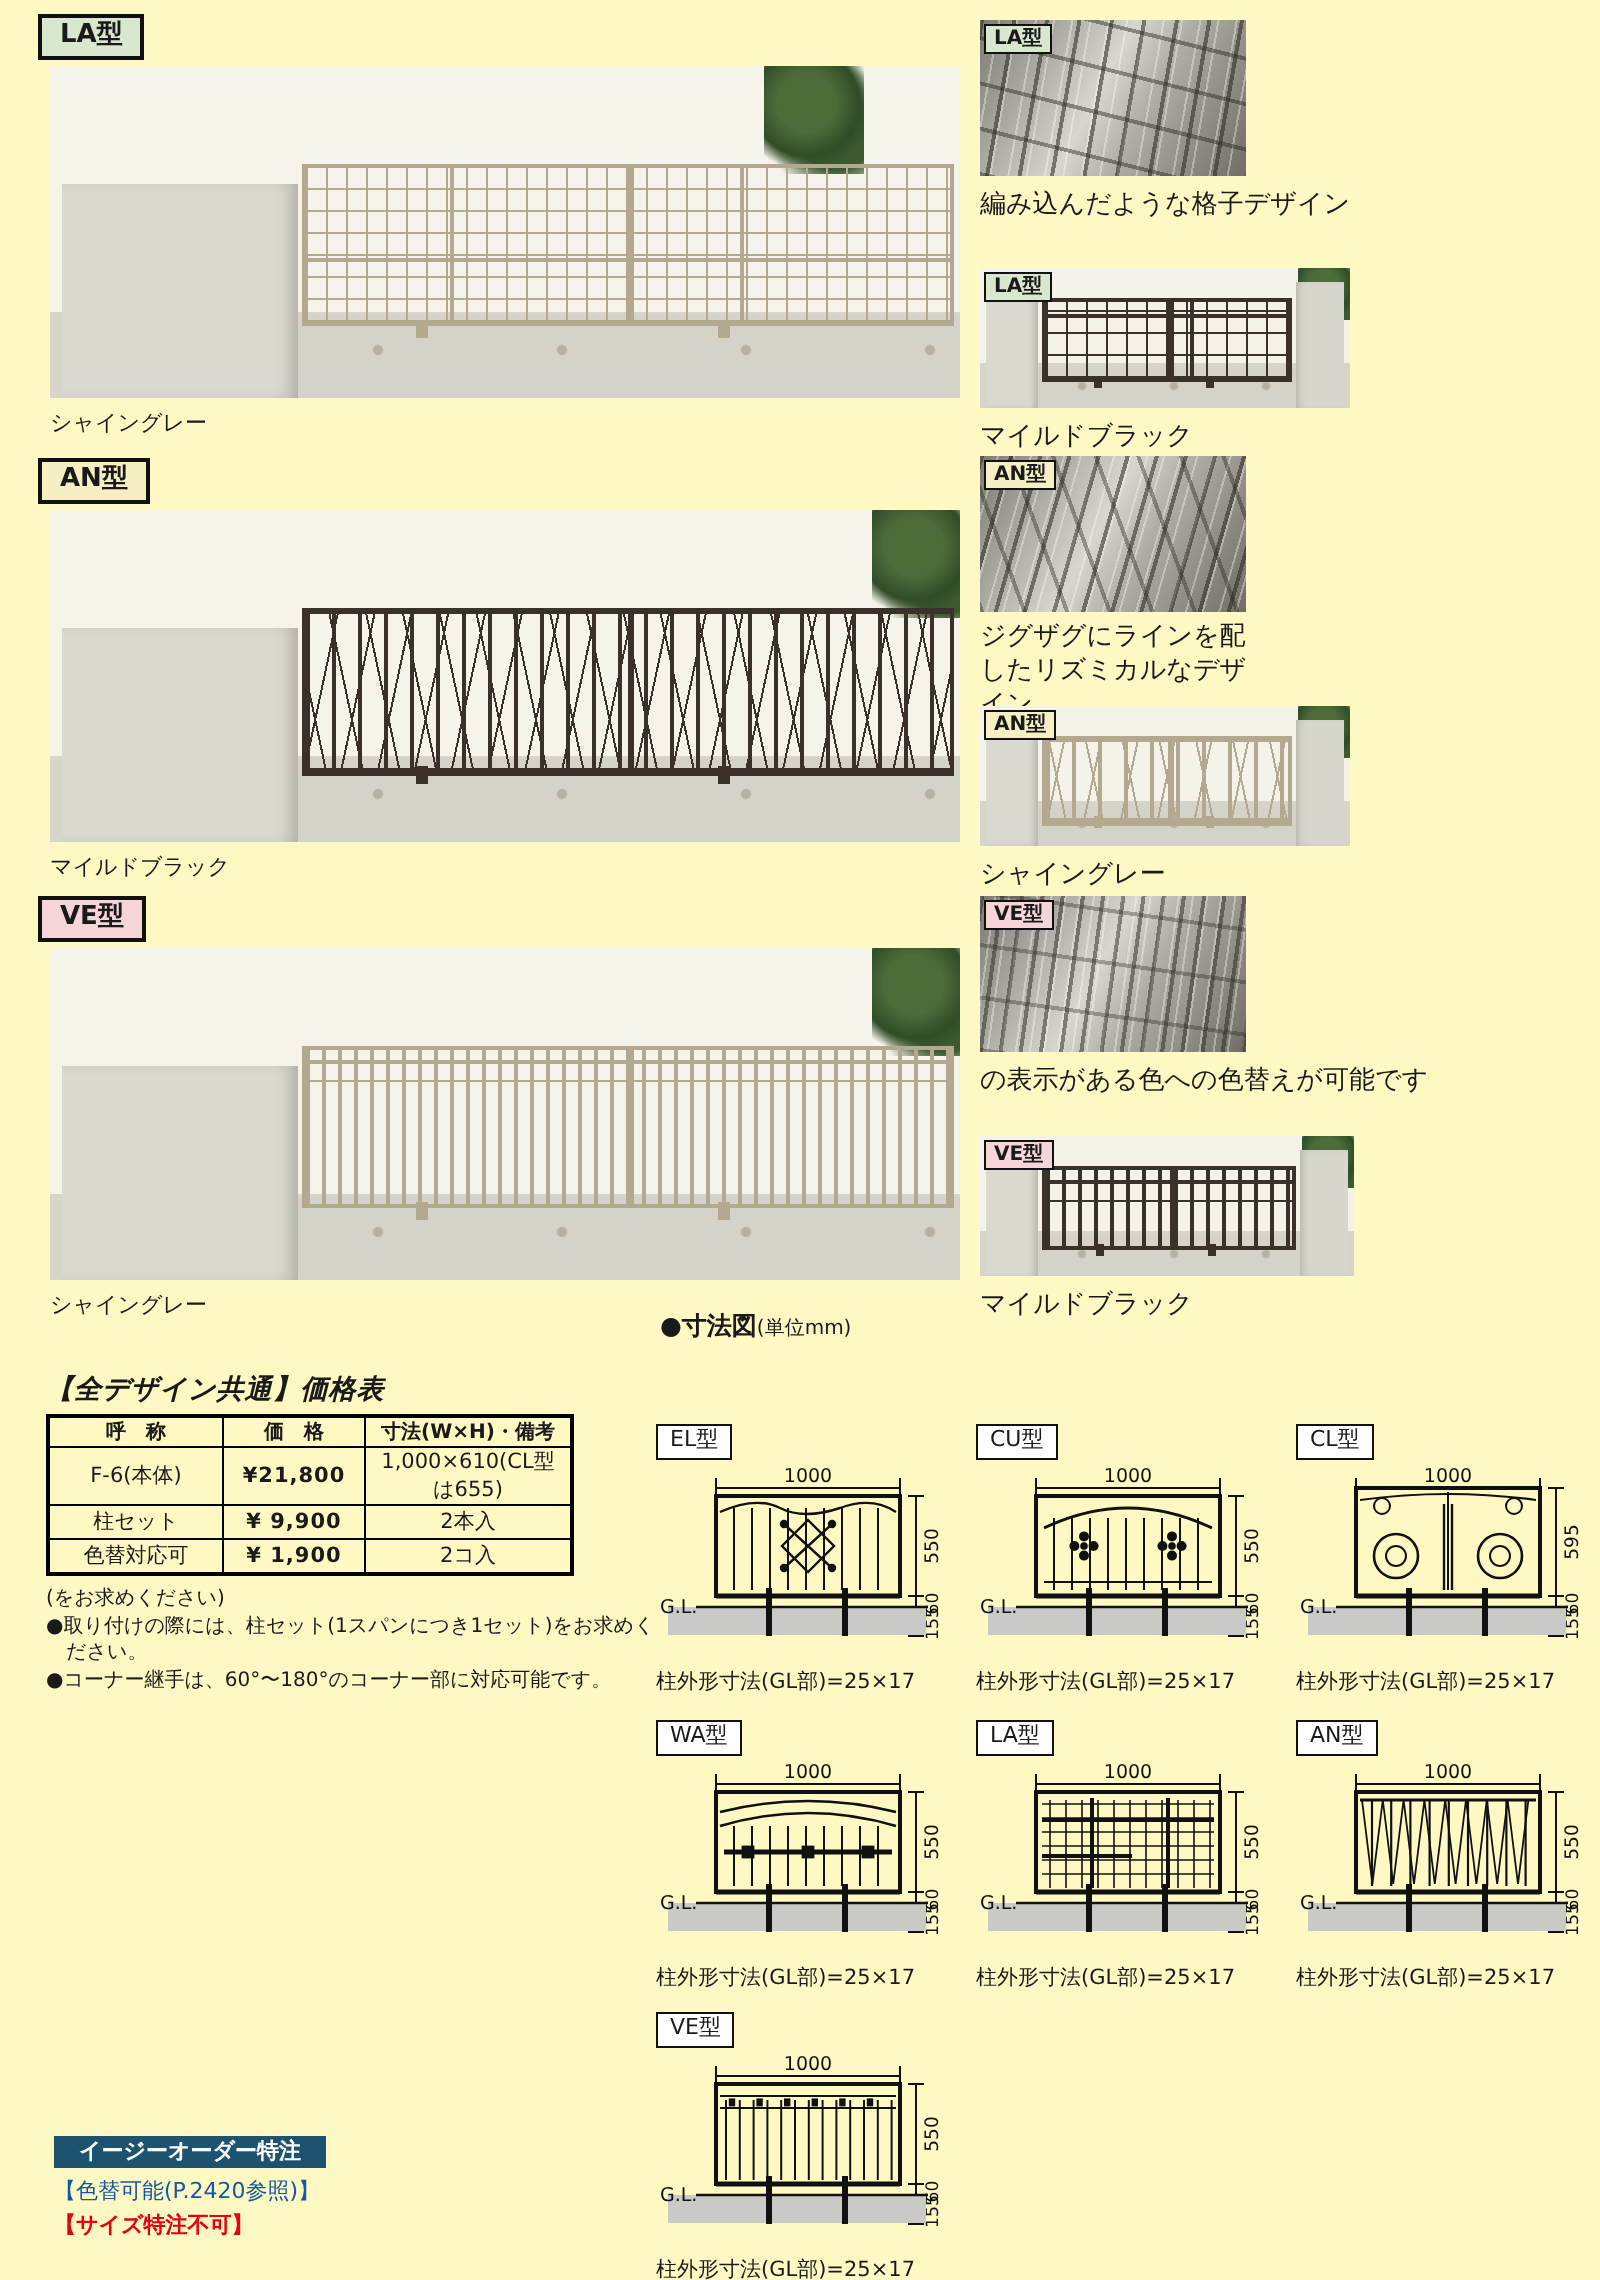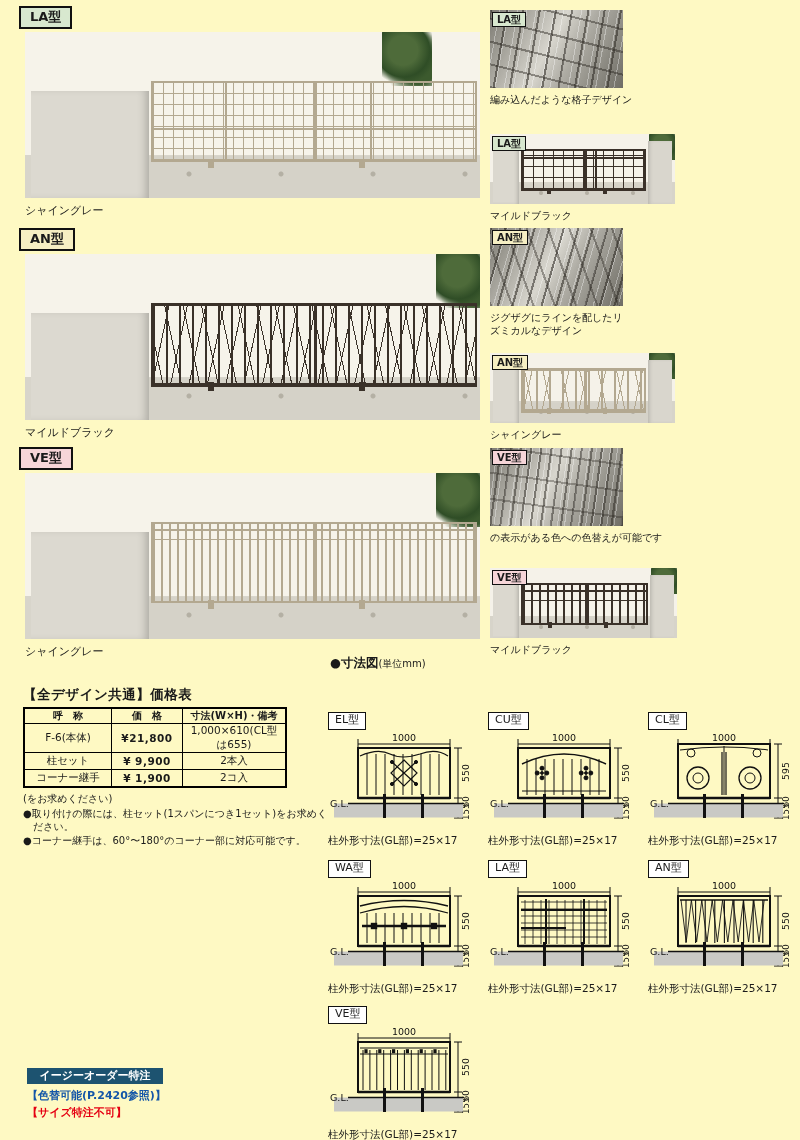--- a/index.html
+++ b/index.html
@@ -7,21 +7,21 @@
   #canvas{position:relative;width:800px;height:1140px;background:#fef9c3;overflow:hidden;}
 
   
   .type-label{display:inline-block;margin-left:4px;padding:1px 9px 2px;border:2px solid #111;
     font-weight:bold;font-size:13px;line-height:1.2;background:#eee;}
   .mini-label{position:absolute;top:2px;left:2px;padding:0 4px;border:1.5px solid #111;
     font-weight:bold;font-size:10px;line-height:1.3;z-index:5;}
   .lb-la{background:#d8e8cf;} .lb-an{background:#f6efc3;} .lb-ve{background:#f6d5d8;}
 
   .caption{font-size:11px;margin-top:5px;margin-left:10px;white-space:nowrap;}
-  .side-caption{font-size:10px;margin-top:5px;white-space:nowrap;}
+  .side-caption{font-size:13px;margin-top:5px;white-space:nowrap;}
   .side-caption.wrap{white-space:normal;width:142px;line-height:1.3;}
 
   
   .main-sec{position:absolute;left:15px;width:470px;}
   .photo-large{position:relative;width:455px;height:166px;margin-left:10px;margin-top:3px;
     background:linear-gradient(180deg,#f6f3ea 0 74%,#d8d5cb 74% 100%);overflow:hidden;}
   .pillar-left{position:absolute;left:6px;top:36%;bottom:0;width:118px;background:#dcd9d0;
     background-image:radial-gradient(circle 2.5px at 28px 28px,#b2ae a2 0,#b2aea2 2px,transparent 3px);
     background-size:58px 78px;box-shadow:inset -7px 0 9px -4px rgba(0,0,0,.22);}
   .wall-lower{position:absolute;left:124px;right:0;bottom:0;height:25%;background:#d5d2c8;
@@ -79,21 +79,21 @@
     background-image:radial-gradient(circle 1.5px at 22px 9px,#b4b0a4 0 1.5px,transparent 2.5px);
     background-size:46px 18px;}
   .m-fence{left:31px;right:29px;top:22%;height:54%;}
   .m-fence.f-la{background-size:auto, auto, auto, auto;}
   .m-hedge{width:30px;height:26px;right:-4px;}
   .m-post{position:absolute;bottom:-5px;width:4px;height:6px;background:var(--fc);}
   .m-post.p1{left:20%;} .m-post.p2{left:66%;}
 
   
   #price-block{position:absolute;left:23px;top:686px;width:300px;}
-  .pt-title{font-size:13.5px;font-weight:bold;letter-spacing:.5px;}
+  .pt-title{font-size:13.5px;font-weight:bold;letter-spacing:.5px;font-style:italic;}
   table.price{border-collapse:collapse;margin-top:3px;border:2px solid #000000;}
   table.price th,table.price td{border:1px solid #000;text-align:center;padding:0 3px;}
   table.price th{font-size:10px;font-weight:bold;height:14px;}
   table.price td{font-size:10.5px;height:16px;}
   td.price-val{font-weight:bold;font-size:12px;letter-spacing:.5px;}
   .col-name{width:80px;} .col-price{width:64px;} .col-spec{width:96px;font-size:10px;}
   .pt-note-head{font-size:10px;margin-top:4px;}
   .pt-note{font-size:10px;line-height:1.32;width:296px;text-indent:-10px;padding-left:10px;margin-top:1px;}
 
   
@@ -103,21 +103,21 @@
   .dim-label{display:inline-block;border:1.5px solid #111;background:#fff;padding:0 6px 1px;
     font-size:11px;line-height:1.35;}
   .dim-svg{display:block;margin-top:2px;}
   .dim-svg text{font-family:"DejaVu Sans","Liberation Sans",sans-serif;}
   .dim-caption{font-size:10.5px;margin-top:2px;white-space:nowrap;}
 
   
   #easy-order{position:absolute;left:27px;top:1068px;width:300px;}
   .eo-banner{width:136px;height:16px;line-height:16px;text-align:center;color:#fff;
     font-size:11px;font-weight:bold;background:#1d5370;}
-  .eo-blue{color:#1456a8;font-weight:bold;font-size:11px;margin-top:4px;}
+  .eo-blue{color:#1456a8;font-weight:normal;font-size:11px;margin-top:4px;}
   .eo-body{font-size:10.5px;line-height:1.3;margin-top:1px;width:296px;}
   .eo-hl{color:#1456a8;font-weight:bold;}
   .eo-red{color:#e50012;font-weight:bold;font-size:11px;margin-top:2px;}
 </style>
 </head>
 <body>
 
 <div id="canvas">
 
   <div class="main-sec" style="top:6px">
@@ -247,21 +247,21 @@
         <td>F-6(本体)</td>
         <td class="price-val">¥21,800</td>
         <td class="col-spec">1,000×610(CL型は655)</td>
       </tr>
       <tr>
         <td>柱セット</td>
         <td class="price-val">¥ 9,900</td>
         <td class="col-spec">2本入</td>
       </tr>
       <tr>
-        <td>コーナー継手</td>
+        <td>色替対応可</td>
         <td class="price-val">¥ 1,900</td>
         <td class="col-spec">2コ入</td>
       </tr>
     </tbody>
       </table>
     <div class="pt-note-head">(をお求めください)</div>
     <div class="pt-note">●取り付けの際には、柱セット(1スパンにつき1セット)をお求めください。</div>
     <div class="pt-note">●コーナー継手は、60°〜180°のコーナー部に対応可能です。</div>
   </div>
 

